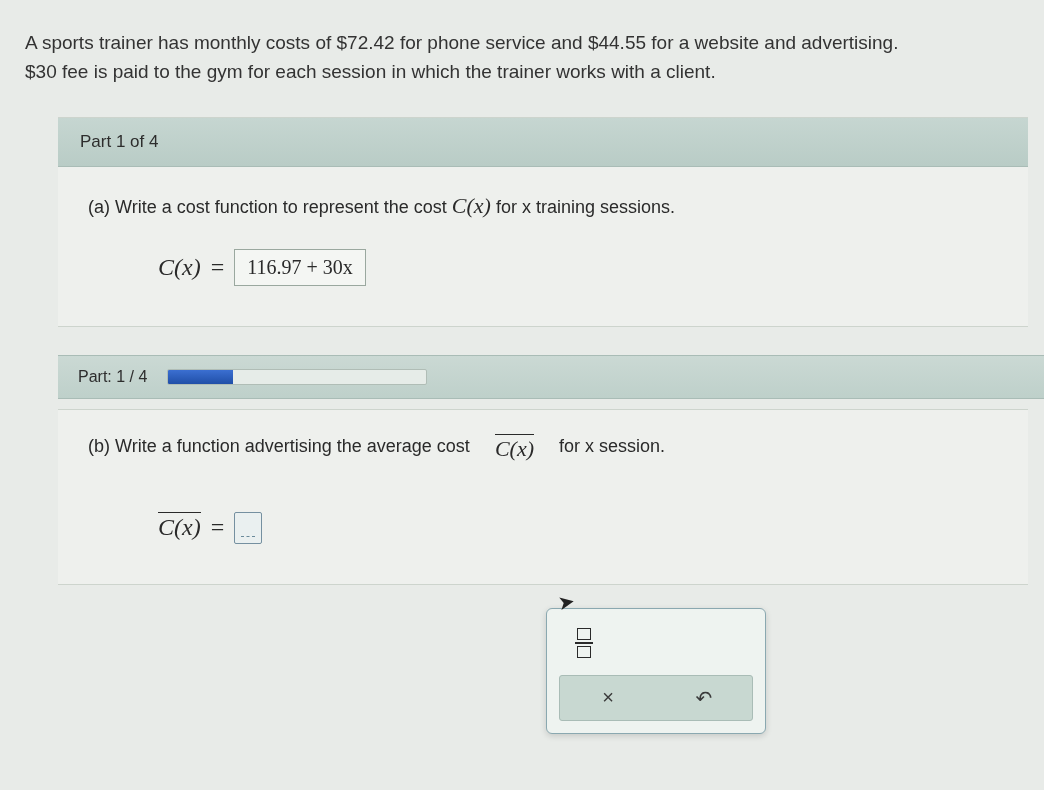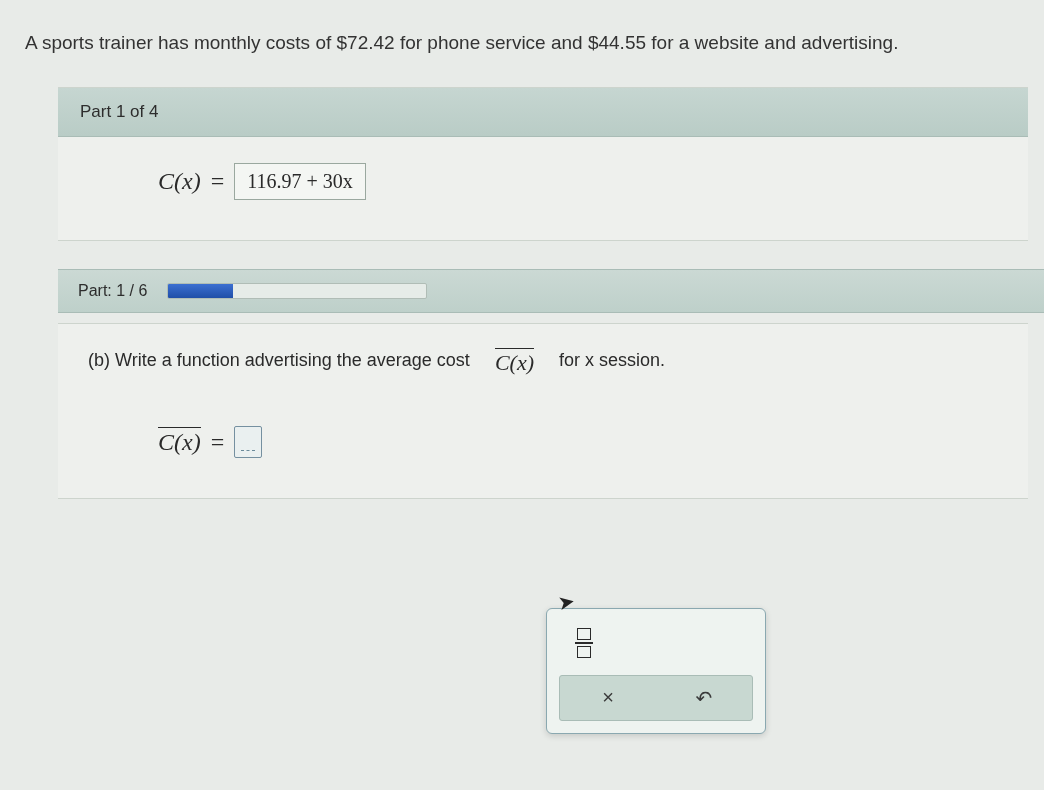--- a/index.html
+++ b/index.html
@@ -150,35 +150,41 @@
     color:#222;
     transform: rotate(-10deg);
     pointer-events:none;
   }
 </style>
 </head>
 <body>
 
 <div class="problem-text">
   <span>A sports trainer has monthly costs of $72.42 for phone service and $44.55 for a website and advertising.</span><br>
+  <span>$30 fee is paid to the gym for each session in which the trainer works with a client.</span>
 </div>
 
 <div class="section">
   <div class="part-header">Part 1 of 4</div>
   <div class="part-body">
+    <div class="question-line">
+      <span>(a) Write a cost function to represent the cost </span>
+      <span class="math-func">C(x)</span>
+      <span> for x training sessions.</span>
+    </div>
     <div class="equation-row">
       <span class="Cx">C(x)</span>
       <span>=</span>
       <span class="answer-box">116.97 + 30x</span>
     </div>
   </div>
 </div>
 
 <div class="progress-strip">
-  <span class="progress-label">Part: 1 / 6</span>
+  <span class="progress-label">Part: 1 / 4</span>
   <div class="progress-bar">
     <div class="progress-fill" style="width: 25%;"></div>
   </div>
 </div>
 
 <div class="section part2">
   <div class="part-body">
     <div class="question-line row-b">
       <span>(b) Write a function advertising the average cost </span>
       &nbsp;<span class="math-func avg-C">C(x)</span>&nbsp;

